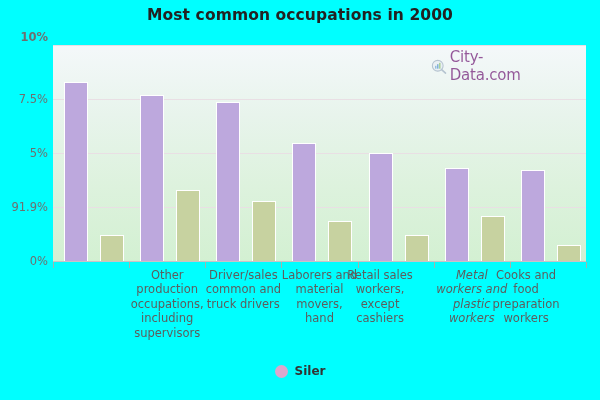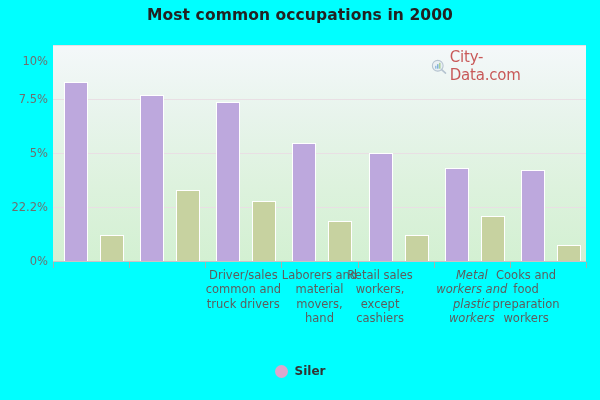--- a/index.html
+++ b/index.html
@@ -135,37 +135,37 @@
     position: absolute;
     left: 431px;
     top: 48px;
     display: flex;
     align-items: center;
     gap: 3px;
     opacity: 0.72;
   }
   #watermark-text {
     font-size: 15px;
-    color: #b91c1c;
+    color: #701a75;
     letter-spacing: -0.2px;
   }
 </style>
 </head>
 <body>
 
 <div id="chart-root">
 
   <div id="chart-title">Most common occupations in 2000</div>
 
   <div id="y-axis">
       <div class="y-tick-label" style="top: 261px;">0%</div>
-      <div class="y-tick-label" style="top: 207px;">22.2%</div>
+      <div class="y-tick-label" style="top: 207px;">91.9%</div>
       <div class="y-tick-label" style="top: 153px;">5%</div>
       <div class="y-tick-label" style="top: 99px;">7.5%</div>
-      <div class="y-tick-label" style="top: 61px;">10%</div>
+      <div class="y-tick-label" style="top: 37px; font-weight: bold;">10%</div>
     </div>
 
   <div id="plot-area">
       <div class="gridline" style="top: 162px;"></div>
       <div class="gridline" style="top: 108px;"></div>
       <div class="gridline" style="top: 54px;"></div>
       <div class="gridline" style="top: 0px;"></div>
     </div>
 
   <div id="axis-bottom-line"></div>
@@ -191,20 +191,21 @@
 <div class="bar-group" style="left: 53px; width: 76.1429px; top: 45px; position: absolute;">
       <div class="bar series-0" title="Siler: 8.3%" style="height: 179.28px; width: 24px; left: 11px;"></div>
       <div class="bar series-1" title="Kentucky: 1.2%" style="height: 25.92px; width: 24px; left: 47px;"></div>
     </div>
     <div class="x-tick" style="left: 53px;"></div>
     <div class="bar-group" style="left: 129.143px; width: 76.1429px; top: 45px; position: absolute;">
       <div class="bar series-0" title="Siler: 7.7%" style="height: 166.32px; width: 24px; left: 11px;"></div>
       <div class="bar series-1" title="Kentucky: 3.3%" style="height: 71.28px; width: 24px; left: 47px;"></div>
     </div>
     <div class="x-tick" style="left: 129.143px;"></div>
+    <div class="x-label" style="left: 129.143px; width: 76.1429px;">Other production occupations, including supervisors</div>
     <div class="bar-group" style="left: 205.286px; width: 76.1429px; top: 45px; position: absolute;">
       <div class="bar series-0" title="Siler: 7.35%" style="height: 158.76px; width: 24px; left: 11px;"></div>
       <div class="bar series-1" title="Kentucky: 2.8%" style="height: 60.48px; width: 24px; left: 47px;"></div>
     </div>
     <div class="x-tick" style="left: 205.286px;"></div>
     <div class="x-label" style="left: 205.286px; width: 76.1429px;">Driver/sales common and truck drivers</div>
     <div class="bar-group" style="left: 281.429px; width: 76.1429px; top: 45px; position: absolute;">
       <div class="bar series-0" title="Siler: 5.45%" style="height: 117.72px; width: 24px; left: 11px;"></div>
       <div class="bar series-1" title="Kentucky: 1.85%" style="height: 39.96px; width: 24px; left: 47px;"></div>
     </div>

